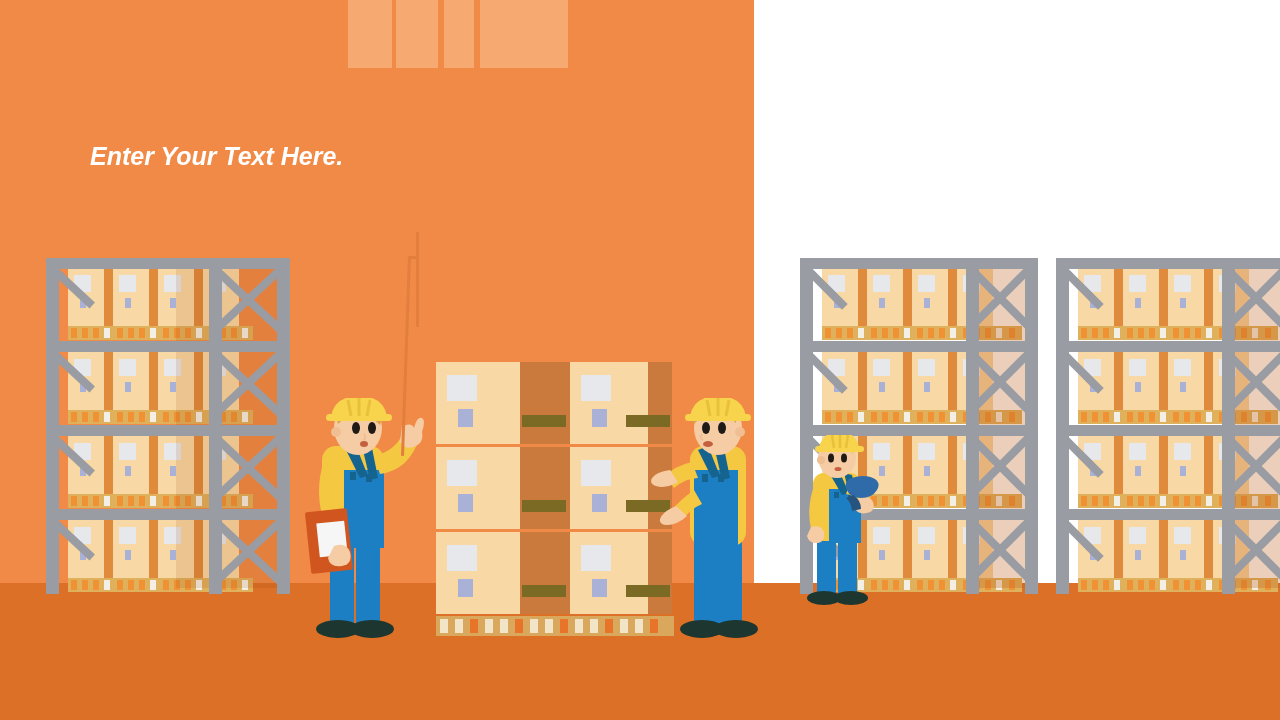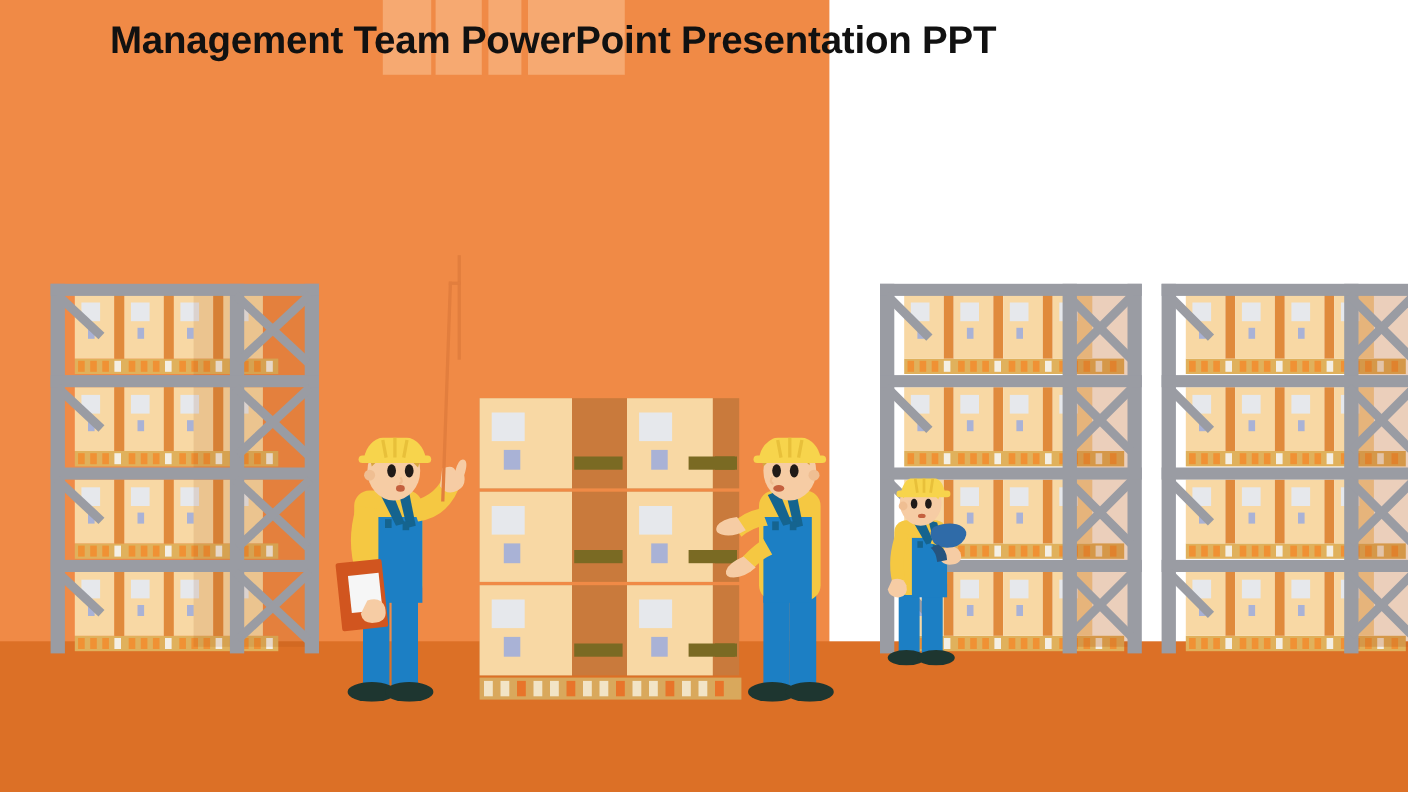--- a/index.html
+++ b/index.html
@@ -738,14 +738,14 @@
       <ellipse cx="56" cy="30" rx="4" ry="6" fill="#201A17"></ellipse>
       <ellipse cx="72" cy="30" rx="4" ry="6" fill="#201A17"></ellipse>
 
       <path d="M52 36 q-3 4 1 6" stroke="#EFBE92" stroke-width="2" fill="none"></path>
       <ellipse cx="58" cy="46" rx="5" ry="3" fill="#C4603E"></ellipse>
     </svg>
   </div>
     <div class="pointer-stick"></div>
     <div class="pointer-stick3"></div>
     <div class="pointer-stick2"></div>
-    <div class="slide-title">Management Team PowerPoint Presentation PPT</div>
+    <div class="slide-subtitle">Enter Your Text Here.</div>
   </div>
 
 </body></html>

